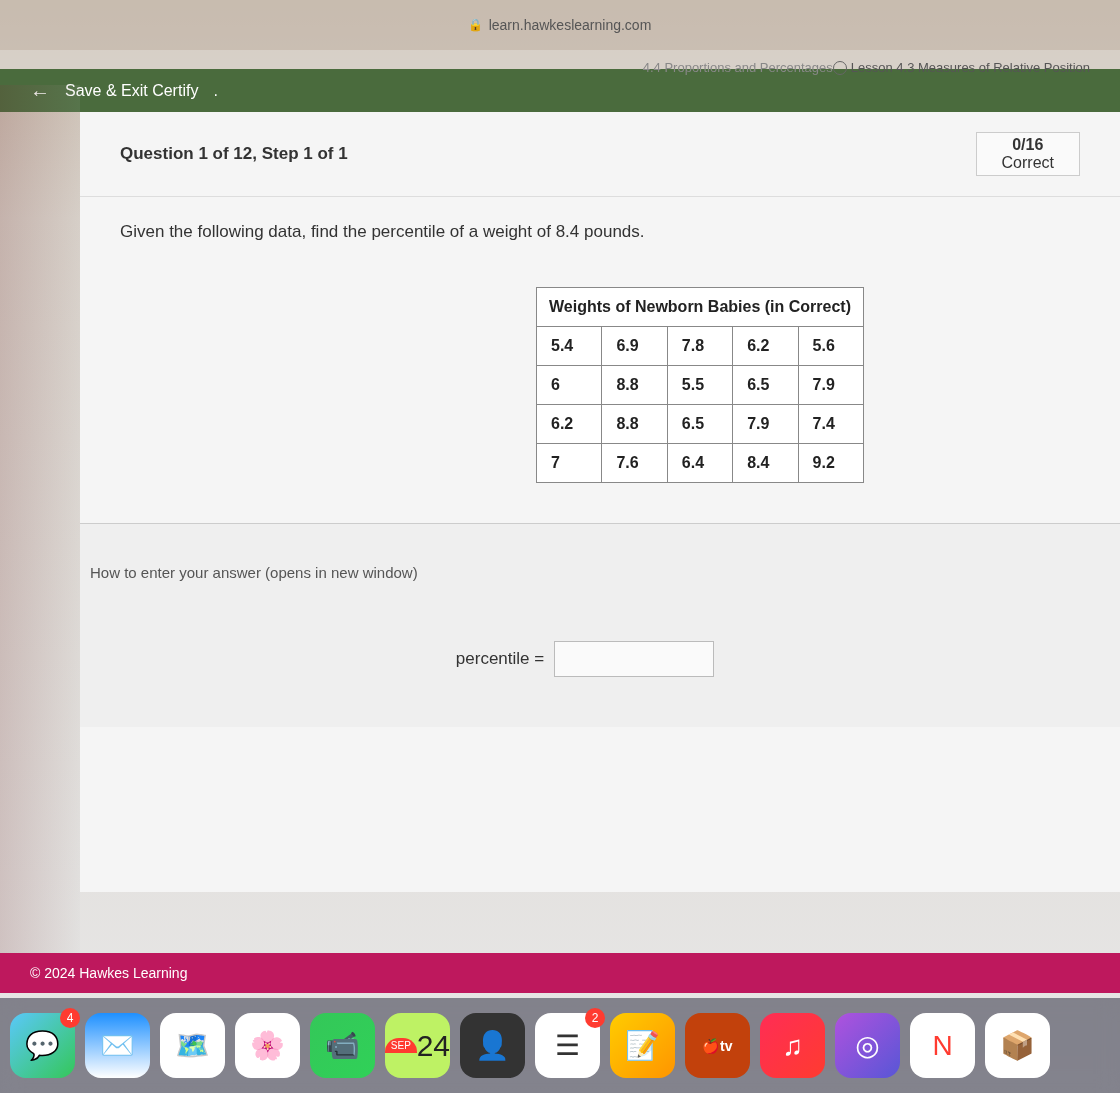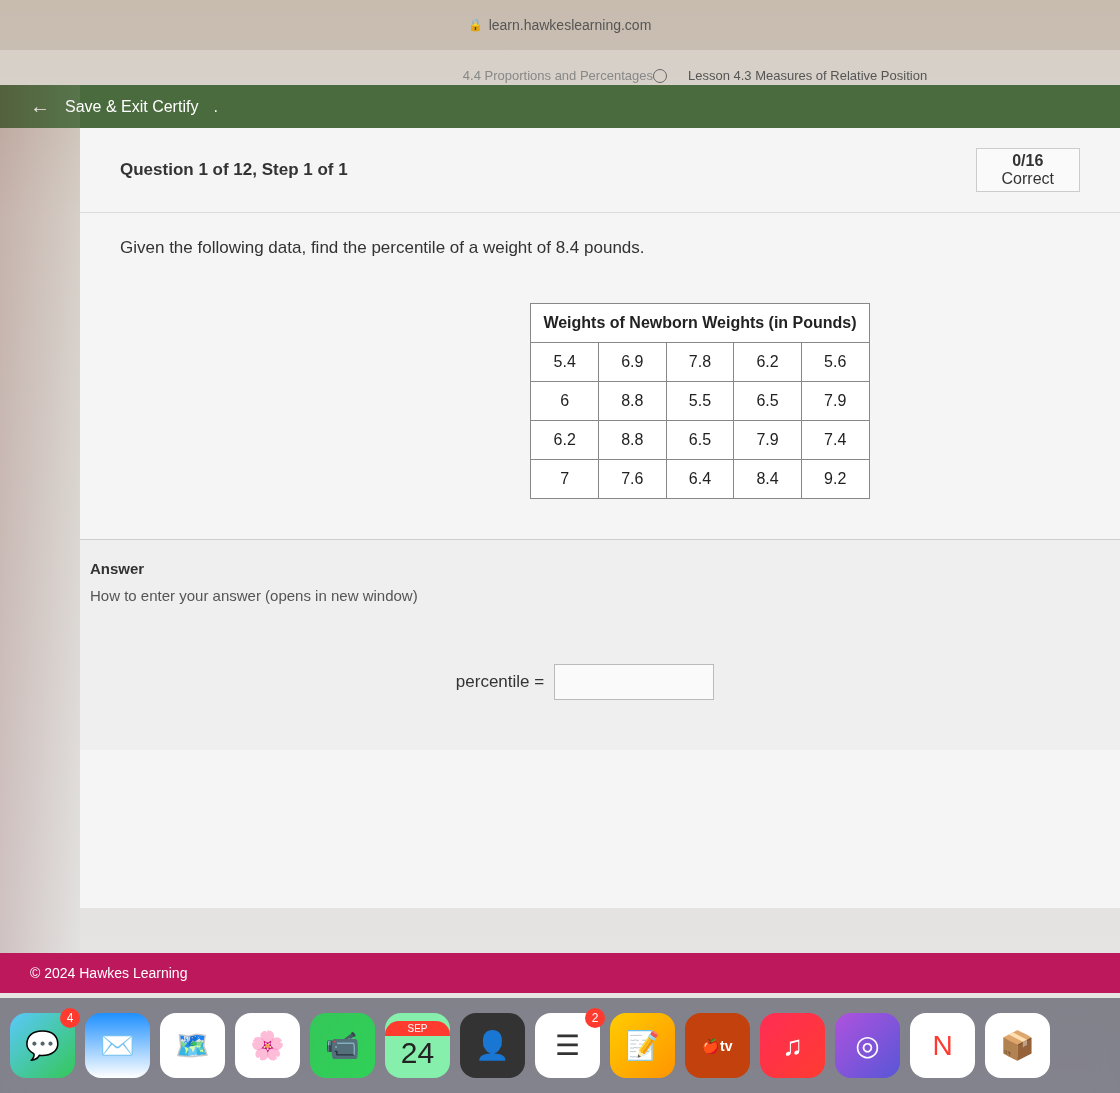--- a/index.html
+++ b/index.html
@@ -15,30 +15,30 @@
       height: 50px;
       background: rgba(200,190,180,0.6);
       display: flex;
       align-items: center;
       justify-content: center;
       font-size: 14px;
       color: #555;
     }
     .browser-bar .lock { margin-right: 5px; font-size: 12px; }
     .sub-header {
-      height: 35px;
+      height: 19px;
       background: rgba(220,215,210,0.7);
       display: flex;
       align-items: center;
-      justify-content: center;
+      justify-content: flex-end;
       padding: 16px 30px 0 300px;
       font-size: 13px;
       color: #888;
     }
-    .sub-header .right { color: #555; display: flex; align-items: center; gap: 21px; }
+    .sub-header .right { color: #555; display: flex; align-items: center; gap: 4px; }
     .globe-icon { width: 14px; height: 14px; border: 1.5px solid #666; border-radius: 50%; display: inline-block; position: relative; }
     .green-banner {
       background: #4a6b3d;
       color: #fff;
       padding: 10px 30px;
       font-size: 16px;
       display: flex;
       align-items: center;
       gap: 15px;
     }
@@ -85,30 +85,30 @@
       font-size: 16px;
       font-weight: bold;
       color: #222;
       text-align: center;
     }
     table.data td {
       border: 1px solid #888;
       padding: 10px 14px;
       font-size: 16px;
       color: #222;
-      text-align: center;
       min-width: 50px;
+      font-weight: bold;
     }
     .answer-section {
       border-top: 1px solid #ccc;
       padding: 20px 40px 10px 10px;
       background: #efefef;
     }
     .answer-label { font-weight: bold; font-size: 15px; color: #333; }
-    .answer-help { font-size: 15px; color: #555; margin-top: 10px; }
+    .answer-help { font-size: 15px; color: #555; margin-top: 20px; }
     .answer-input-row {
       display: flex;
       align-items: center;
       justify-content: center;
       gap: 10px;
       padding: 60px 0 40px 0;
       font-size: 17px;
       color: #333;
     }
     .answer-input-row input {
@@ -163,22 +163,22 @@
       border-radius: 10px;
       min-width: 20px;
       height: 20px;
       font-size: 12px;
       display: flex;
       align-items: center;
       justify-content: center;
       padding: 0 5px;
     }
     .cal-icon {
-      background: #86efac;
-      flex-direction: column;
+      background: #bef264;
+      flex-direction: row;
       color: #000;
       font-size: 12px;
     }
     .cal-icon .mon { background: #ff3b30; color: #fff; width: 100%; text-align: center; border-radius: 14px 14px 0 0; font-size: 10px; padding: 2px 0; }
     .cal-icon .day { font-size: 30px; font-weight: 400; color: #222; }
     .left-edge {
       position: absolute;
       left: 0;
       top: 85px;
       bottom: 100px;
@@ -218,21 +218,21 @@
       <div>Correct</div>
     </div>
   </div>
 
   <div class="prompt">Given the following data, find the percentile of a weight of 8.4 pounds.</div>
 
   <div class="table-wrap">
     <table class="data">
       <thead>
         <tr>
-            <th colspan="5">Weights of Newborn Weights (in Pounds)</th>
+            <th colspan="5">Weights of Newborn Babies (in Correct)</th>
           </tr>
       </thead>
       <tbody>
         <tr>
           <td>5.4</td>
           <td>6.9</td>
           <td>7.8</td>
           <td>6.2</td>
           <td>5.6</td>
         </tr>
@@ -255,21 +255,20 @@
           <td>7.6</td>
           <td>6.4</td>
           <td>8.4</td>
           <td>9.2</td>
         </tr>
       </tbody>
     </table>
   </div>
 
   <div class="answer-section">
-    <div class="answer-label">Answer</div>
     <div class="answer-help">How to enter your answer (opens in new window)</div>
     <div class="answer-input-row">
       <span>percentile  =</span>
       <input type="text" value="" style="">
     </div>
   </div>
 </div>
 
 <div class="footer-bar">
   <span>© 2024 Hawkes Learning</span>

